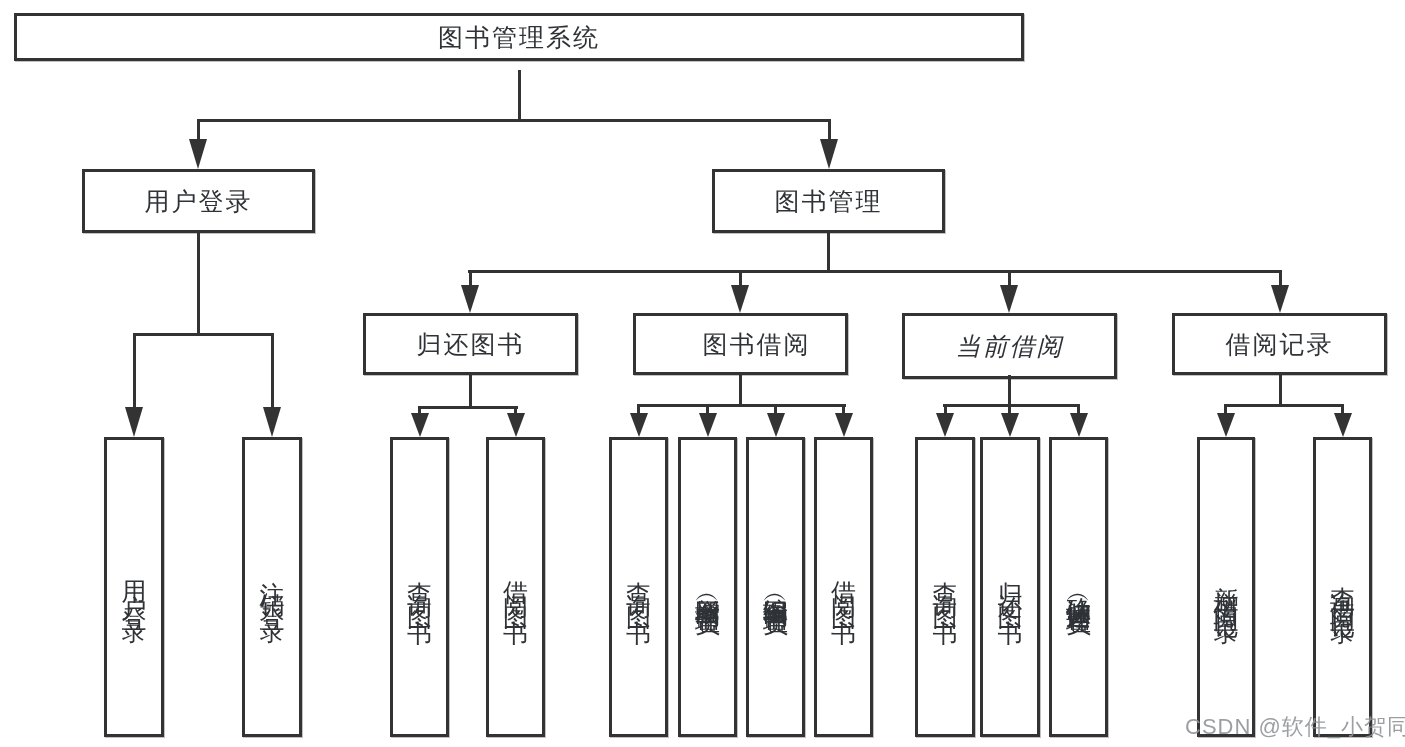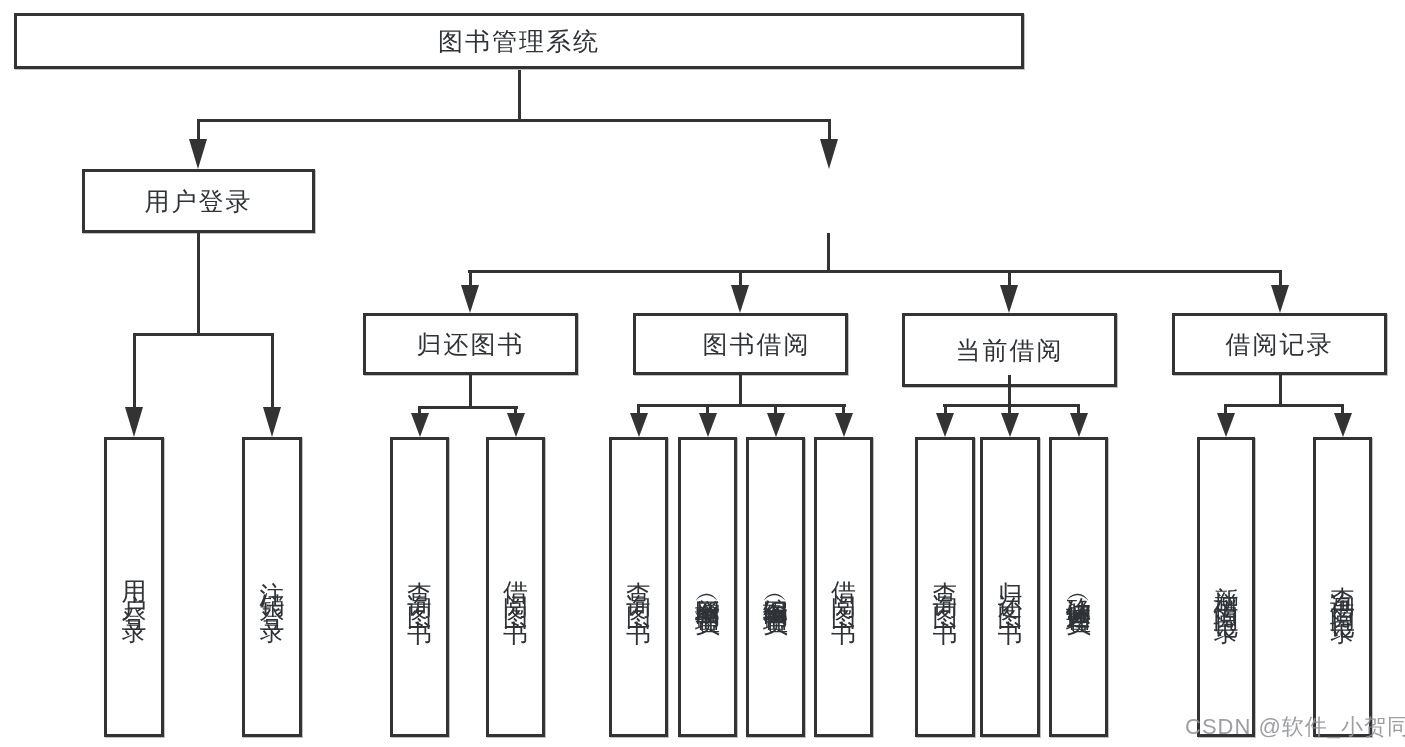--- a/index.html
+++ b/index.html
@@ -64,33 +64,36 @@
     letter-spacing: 1px;
     z-index: 6;
     white-space: nowrap;
   }
 </style>
 </head>
 <body>
 
 <div id="canvas">
 
-  <div class="box h" style="left:14px; top:13px; width:1010px; height:56px;">
+  <div class="box h" style="left:14px; top:13px; width:1010px; height:48px;">
     <span>图书管理系统</span>
   </div>
 
   <div class="vl" style="left:518px; top:70px; height:52px;"></div>
   <div class="hl" style="left:197px; top:119px; width:634px;"></div>
   <div class="vl" style="left:197px; top:119px; height:26px;"></div>
   <div class="ar ar30" style="left:189px; top:139px;"></div>
   <div class="vl" style="left:828px; top:119px; height:26px;"></div>
   <div class="ar ar30" style="left:820px; top:139px;"></div>
 
   <div class="box h" style="left:82px; top:169px; width:233px; height:64px;">
     <span>用户登录</span>
+  </div>
+  <div class="box h" style="left:712px; top:169px; width:233px; height:64px;">
+    <span>图书管理</span>
   </div>
 
   <div class="vl" style="left:197px; top:233px; height:103px;"></div>
   <div class="hl" style="left:133px; top:333px; width:141px;"></div>
   <div class="vl" style="left:133px; top:333px; height:75px;"></div>
   <div class="ar ar30" style="left:125px; top:407px;"></div>
   <div class="vl" style="left:271px; top:333px; height:75px;"></div>
   <div class="ar ar30" style="left:263px; top:407px;"></div>
 
   <div class="vl" style="left:827px; top:233px; height:40px;"></div>
@@ -103,21 +106,21 @@
   <div class="ar ar28" style="left:1000px; top:285px;"></div>
   <div class="vl" style="left:1279px; top:270px; height:18px;"></div>
   <div class="ar ar28" style="left:1271px; top:285px;"></div>
 
   <div class="box h" style="left:363px; top:313px; width:215px; height:62px;">
     <span>归还图书</span>
   </div>
   <div class="box h" style="left:633px; top:313px; width:215px; height:62px;padding-left:32px;">
     <span>图书借阅</span>
   </div>
-  <div class="box h" style="left:902px; top:313px; width:215px; height:74px;">
+  <div class="box h" style="left:902px; top:313px; width:215px; height:66px;font-style:italic;">
     <span>当前借阅</span>
   </div>
   <div class="box h" style="left:1172px; top:313px; width:215px; height:62px;">
     <span>借阅记录</span>
   </div>
 
   <div class="vl" style="left:469px; top:375px; height:33px;"></div>
   <div class="hl" style="left:418px; top:406px; width:100px;"></div>
   <div class="vl" style="left:418px; top:406px; height:9px;"></div>
   <div class="ar ar24" style="left:411px; top:413px;"></div>

